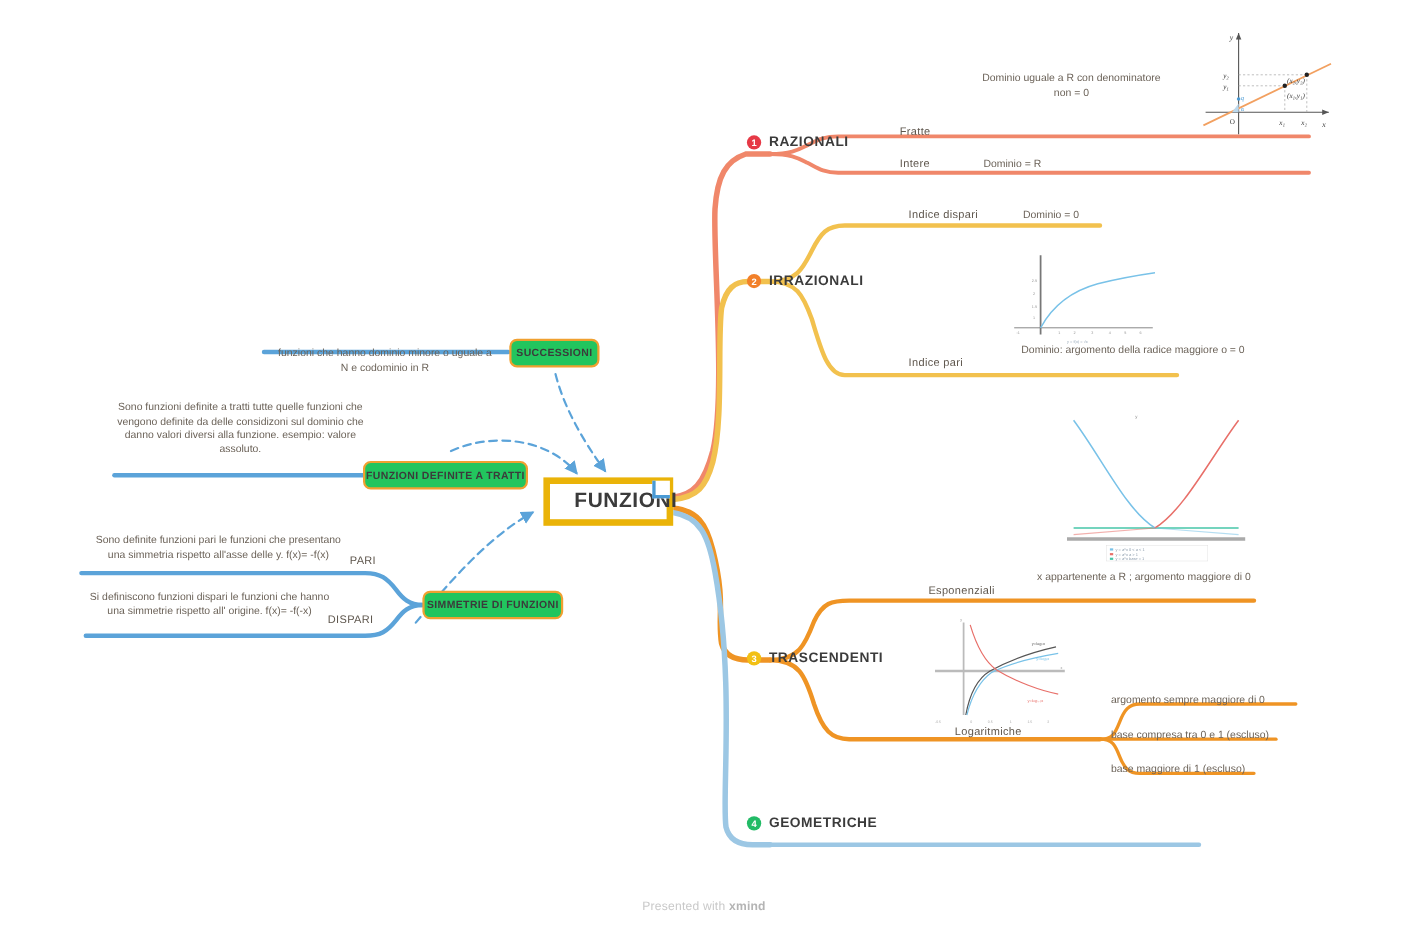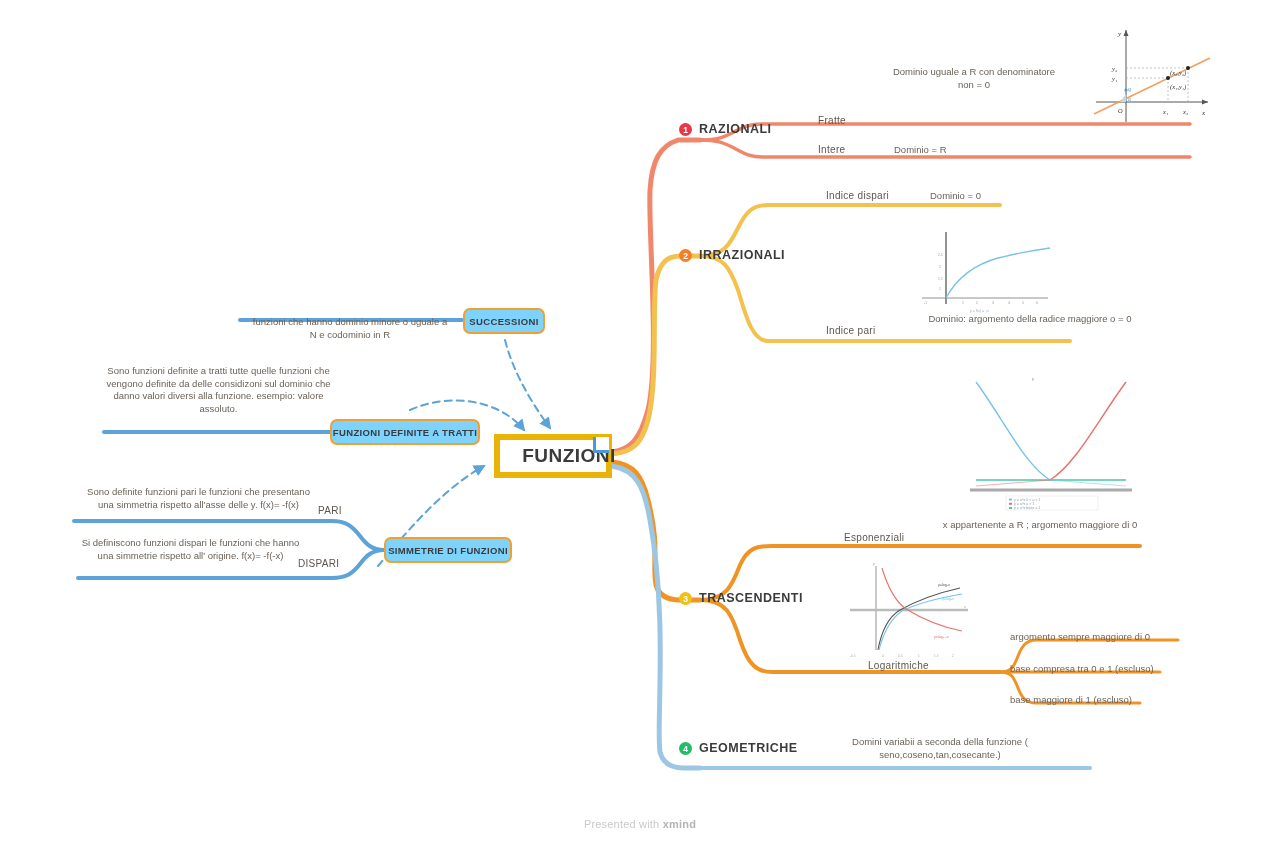--- a/index.html
+++ b/index.html
@@ -24,21 +24,21 @@
     font-size:19px;font-weight:bold;letter-spacing:.5px;color:#3b3b3b;
     font-family:"Liberation Sans", sans-serif;
   }
   .fold{
     position:absolute;right:-3px;top:-3px;width:13px;height:13px;
     background:#ffffff;border-left:3px solid #4a9ad4;border-bottom:3px solid #4a9ad4;
   }
 
   
   .box-topic{
-    position:absolute;border:2px solid #f0a030;border-radius:7px;background:#7dd3fc;
+    position:absolute;border:2px solid #f0a030;border-radius:7px;background:#22c55e;
     display:flex;align-items:center;justify-content:center;
     box-sizing:border-box;padding:0 10px;
   }
   .box-topic span{
     font-size:9.5px;font-weight:bold;letter-spacing:.35px;color:#3b3b3b;white-space:nowrap;
   }
 
   
   .lbl{position:absolute;font-size:9.5px;line-height:12.5px;color:#6b6258;}
   .lbl.c{text-align:center;}
@@ -240,21 +240,20 @@
         <text x="76" y="99">1</text>
       <text x="92" y="99">1.5</text>
         <text x="110" y="99">2</text>
     </g>
   </svg>
 
   <div class="badge" style="left:679px;top:742px;background:#22bb66;">
     <span>4</span>
   </div>
   <div class="lbl main" style="left:699px;top:742px;width:160px;">GEOMETRICHE</div>
-  <div class="lbl c" style="left:830px;top:736px;width:220px;">Domini variabii a seconda della funzione ( seno,coseno,tan,cosecante.)</div>
 
   <div class="box-topic" style="left:463px;top:308px;width:82px;height:26px;">
     <span>SUCCESSIONI</span>
   </div>
   <div class="lbl c" style="left:250px;top:288px;width:200px;margin-top:28px;">funzioni che hanno dominio minore o uguale a N e codominio in R</div>
 
   <div class="box-topic" style="left:330px;top:419px;width:150px;height:26px;">
     <span>FUNZIONI DEFINITE A TRATTI</span>
   </div>
   <div class="lbl c" style="left:106px;top:365px;width:225px;">Sono funzioni definite a tratti tutte quelle funzioni che vengono definite da delle considizoni sul dominio che danno valori diversi alla funzione. esempio: valore assoluto.</div>

